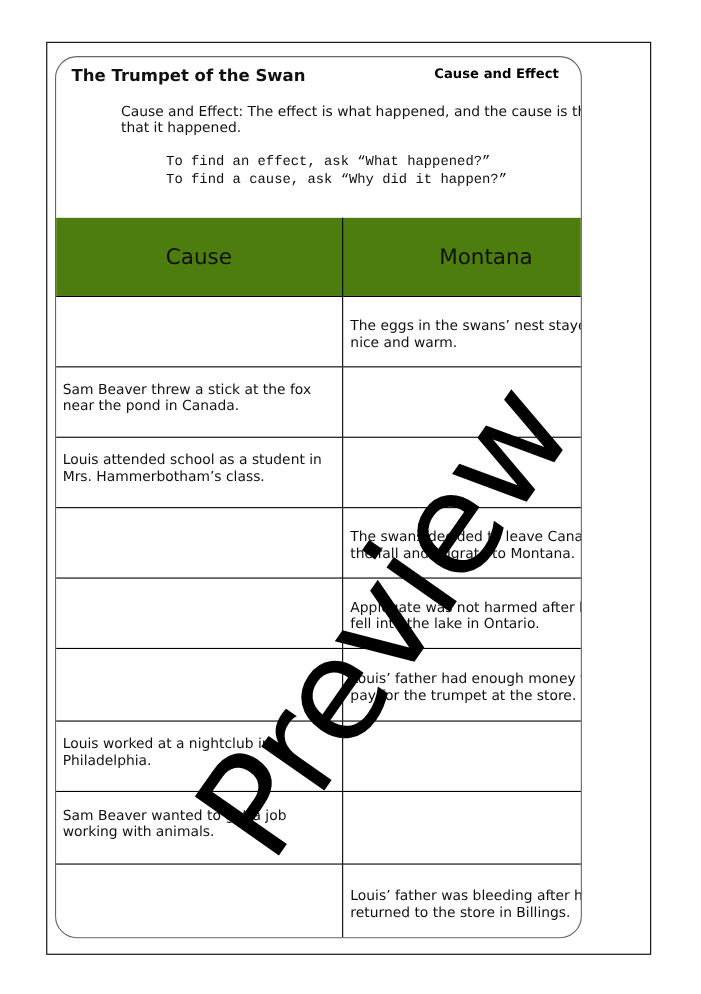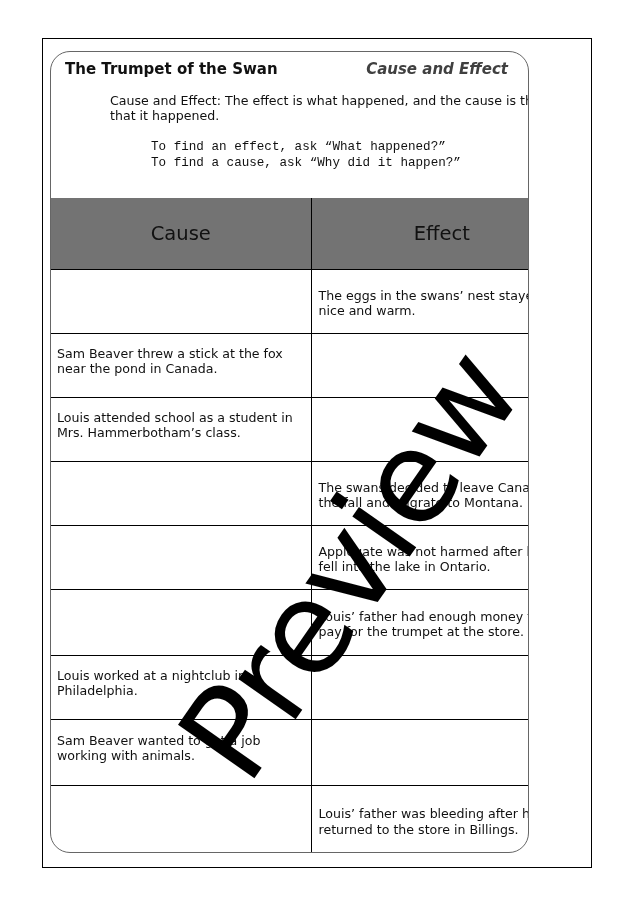--- a/index.html
+++ b/index.html
@@ -20,40 +20,40 @@
     }
     .card-header {
       position: absolute; left: 0; top: 0; width: 100%; height: 146px;
     }
     .title-left {
       position: absolute; left: 14px; top: 8px;
       font-size: 15px; font-weight: bold; color: #111;
     }
     .title-right {
       position: absolute; right: 20px; top: 8px;
-      font-size: 15px; font-weight: bold; color: #404040; font-style: italic;
+      font-size: 12px; font-weight: bold; color: #000000;
     }
     .definition {
       position: absolute; left: 14px; top: 41px; width: 480px;
       font-size: 12.6px; line-height: 15px; color: #111; margin-left: 45px;
     }
     .tips {
       position: absolute; left: 100px; top: 88px;
       font-size: 12.6px; line-height: 15.5px; color: #111;
     }
     .tips div { white-space: nowrap; font-family: Liberation Mono, monospace; }
 
     table.ce {
       position: absolute; left: 0; top: 146px; width: 521px;
       border-collapse: collapse; table-layout: fixed;
     }
     table.ce col.c1 { width: 260px; }
     table.ce col.c2 { width: 261px; }
     table.ce th {
-      height: 71px; background: #737373; font-weight: normal;
+      height: 71px; background: #4d7c0f; font-weight: normal;
       font-size: 19.5px; color: #111; text-align: center; vertical-align: middle;
       border-right: 1.5px solid #000; border-bottom: 1.5px solid #000;
     }
     table.ce th:last-child { border-right: none; }
     table.ce td {
       font-size: 12.6px; line-height: 15.5px; color: #111;
       padding: 0 8px 0 6px; vertical-align: middle;
       border-right: 1.5px solid #000; border-bottom: 1.5px solid #000;
     }
     table.ce td.effect { padding-left: 7px; padding-top: 4px; }
@@ -87,21 +87,21 @@
     </div>
 
     <table class="ce">
       <colgroup>
           <col class="c1">
           <col class="c2">
         </colgroup>
       <thead>
         <tr>
           <th>Cause</th>
-          <th>Effect</th>
+          <th>Montana</th>
         </tr>
       </thead>
       <tbody id="rows">
           <tr style="height: 64px;">
             <td class="cause"></td>
             <td class="effect">The eggs in the swans’ nest stayed nice and warm.</td>
           </tr>
           <tr style="height: 64px;">
             <td class="cause">Sam Beaver threw a stick at the fox near the pond in Canada.</td>
             <td class="effect"></td>

